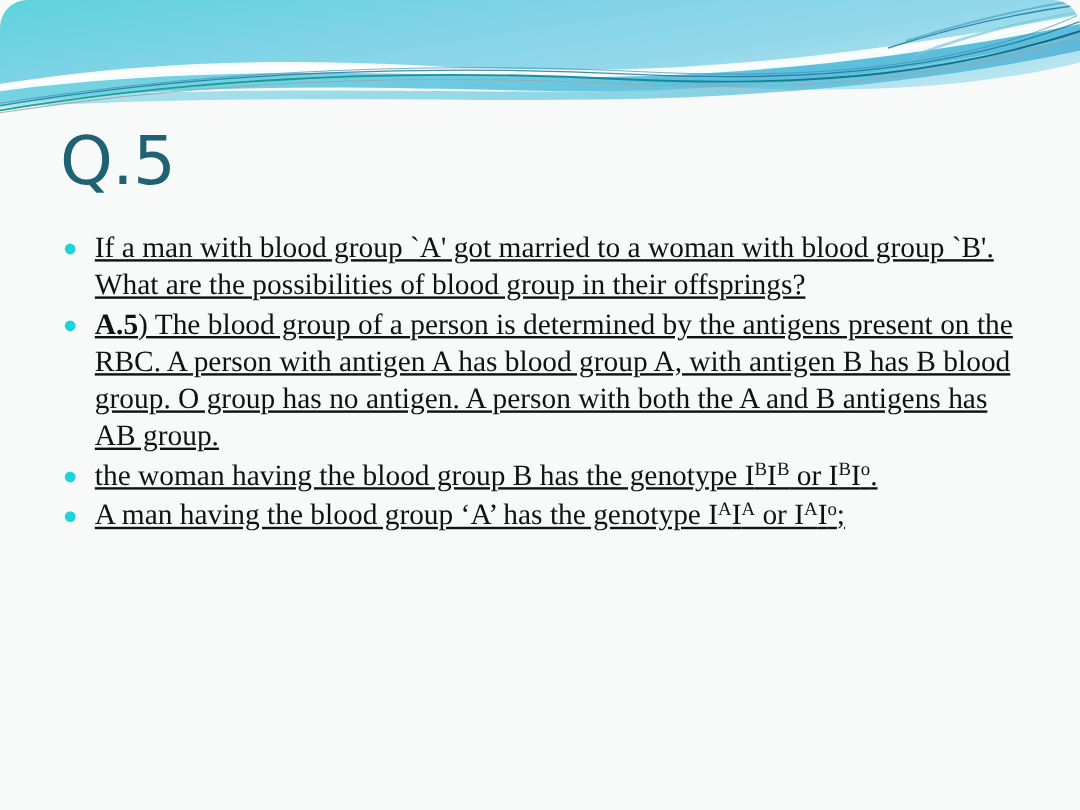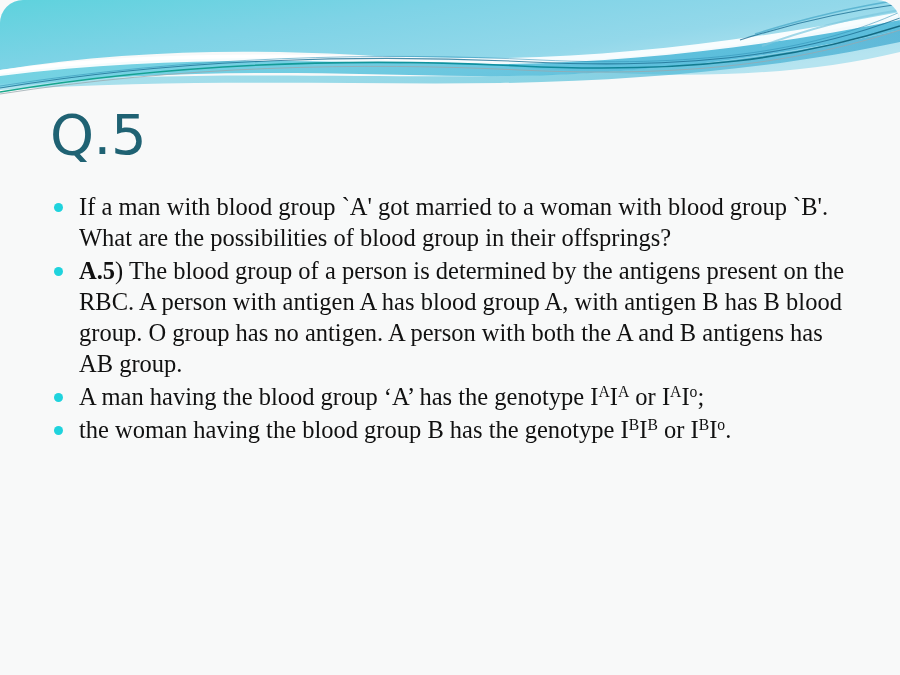--- a/index.html
+++ b/index.html
@@ -78,20 +78,21 @@
     top: 12px;
     width: 9px;
     height: 9px;
     border-radius: 50%;
     background: #1fd3dd;
   }
 
   .bullet-text {
     display: block;
     white-space: normal;
+    text-decoration: underline;
   }
 
   .bold-lead {
     font-weight: bold;
   }
 
   sup {
     font-size: 0.64em;
     line-height: 0;
     vertical-align: 0.52em;
@@ -159,21 +160,21 @@
       <p class="bullet-item">
         <span class="bullet-marker" style="background: rgb(31, 211, 221);"></span>
         <span class="bullet-text"> If a man with blood group `A' got married to a woman with blood group `B'. What are the possibilities of blood group in their offsprings?</span>
       </p>
       <p class="bullet-item">
         <span class="bullet-marker" style="background: rgb(31, 211, 221);"></span>
         <span class="bullet-text"><span class="bold-lead">A.5</span>) The blood group of a person is determined by the antigens present on the RBC. A person with antigen A has blood group A, with antigen B has B blood group. O group has no antigen. A person with both the A and B antigens has AB group.</span>
       </p>
       <p class="bullet-item">
         <span class="bullet-marker" style="background: rgb(31, 211, 221);"></span>
-        <span class="bullet-text"> A man having the blood group ‘A’ has the genotype I<sup>A</sup>I<sup>A</sup> or I<sup>A</sup>I<sup>o</sup>;</span>
+        <span class="bullet-text">the woman having the blood group B has the genotype I<sup>B</sup>I<sup>B</sup> or I<sup>B</sup>I<sup>o</sup>.</span>
       </p>
       <p class="bullet-item">
         <span class="bullet-marker" style="background: rgb(31, 211, 221);"></span>
-        <span class="bullet-text">the woman having the blood group B has the genotype I<sup>B</sup>I<sup>B</sup> or I<sup>B</sup>I<sup>o</sup>.</span>
+        <span class="bullet-text"> A man having the blood group ‘A’ has the genotype I<sup>A</sup>I<sup>A</sup> or I<sup>A</sup>I<sup>o</sup>;</span>
       </p>
     </div>
 
 </div>
 
 </body></html>

